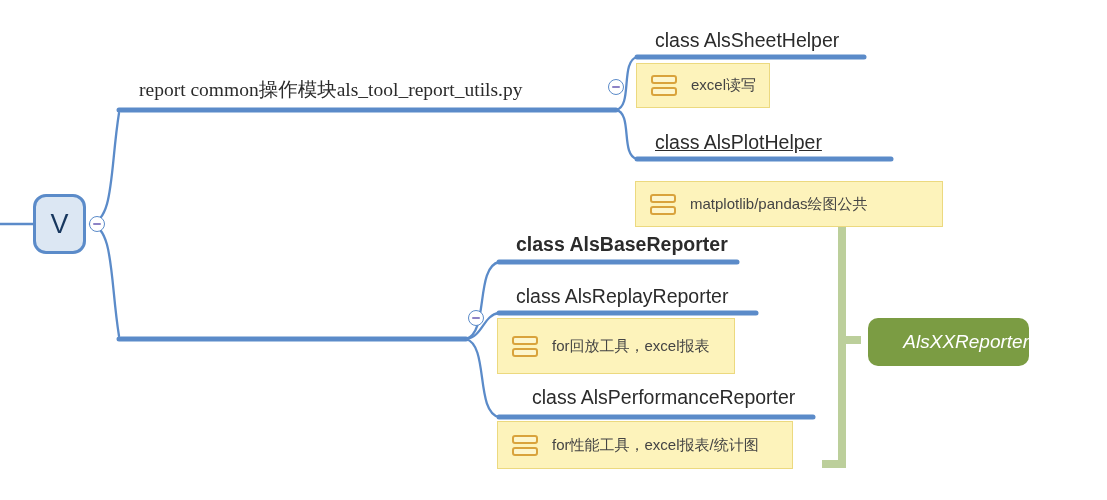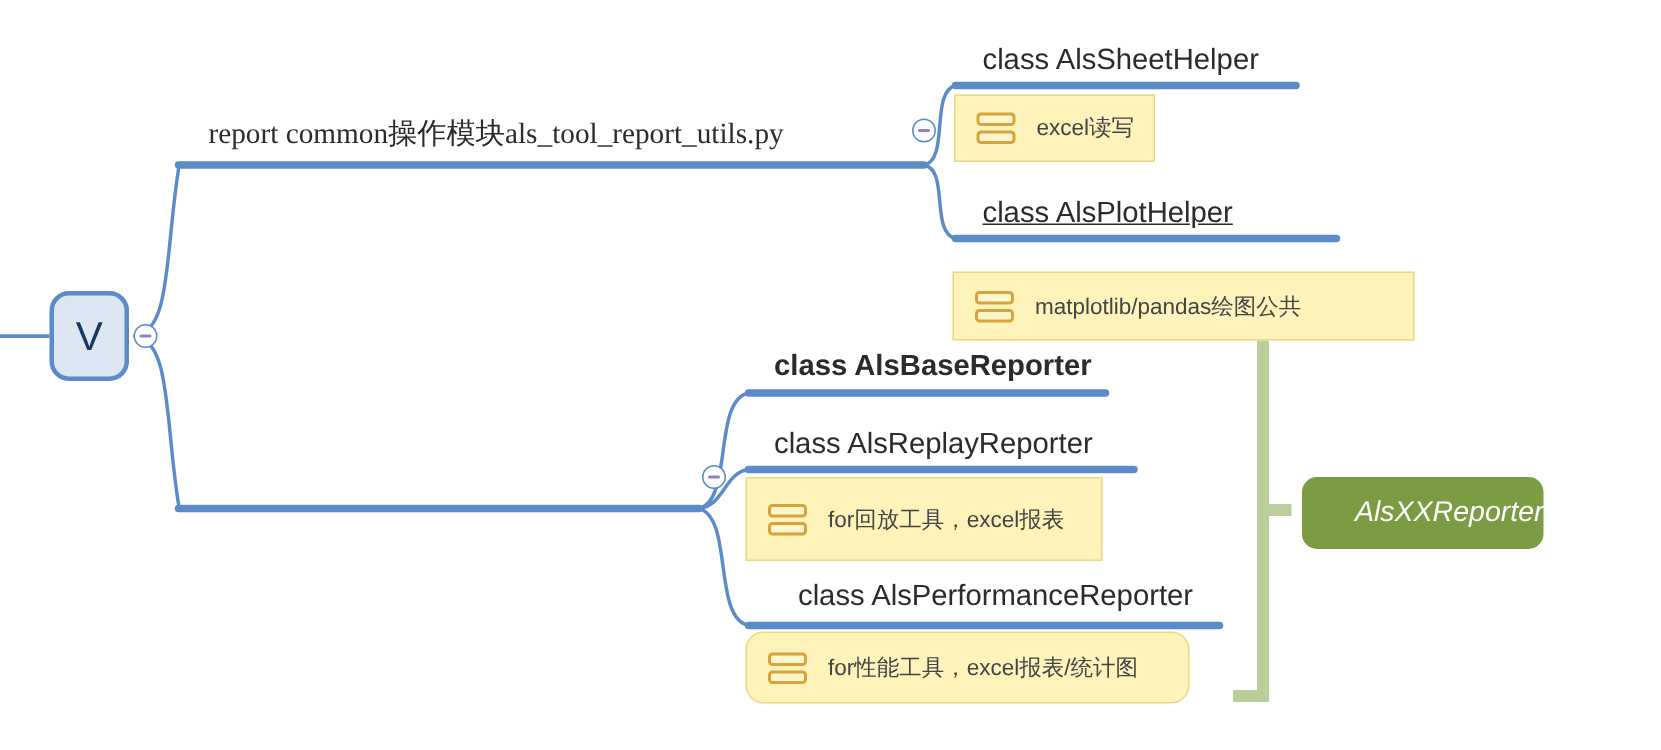--- a/index.html
+++ b/index.html
@@ -114,21 +114,21 @@
   <div class="topic" style="left:516px;top:283px;text-align:right;">class AlsReplayReporter</div>
   <div class="note" style="left:497px;top:318px;width:238px;height:56px;">
     <span class="note-icon">
         <span class="slab"></span>
         <span class="slab"></span>
       </span>
     <span>for回放工具，excel报表</span>
   </div>
 
   <div class="topic" style="left:516px;top:384px;margin-left:16px;">class AlsPerformanceReporter</div>
-  <div class="note" style="left:497px;top:421px;width:296px;height:48px;border-radius:12px;">
+  <div class="note" style="left:497px;top:421px;width:296px;height:48px;">
     <span class="note-icon">
         <span class="slab"></span>
         <span class="slab"></span>
       </span>
     <span>for性能工具，excel报表/统计图</span>
   </div>
 
   <div class="summary-label">
     <span>AlsXXReporter</span>
   </div>

